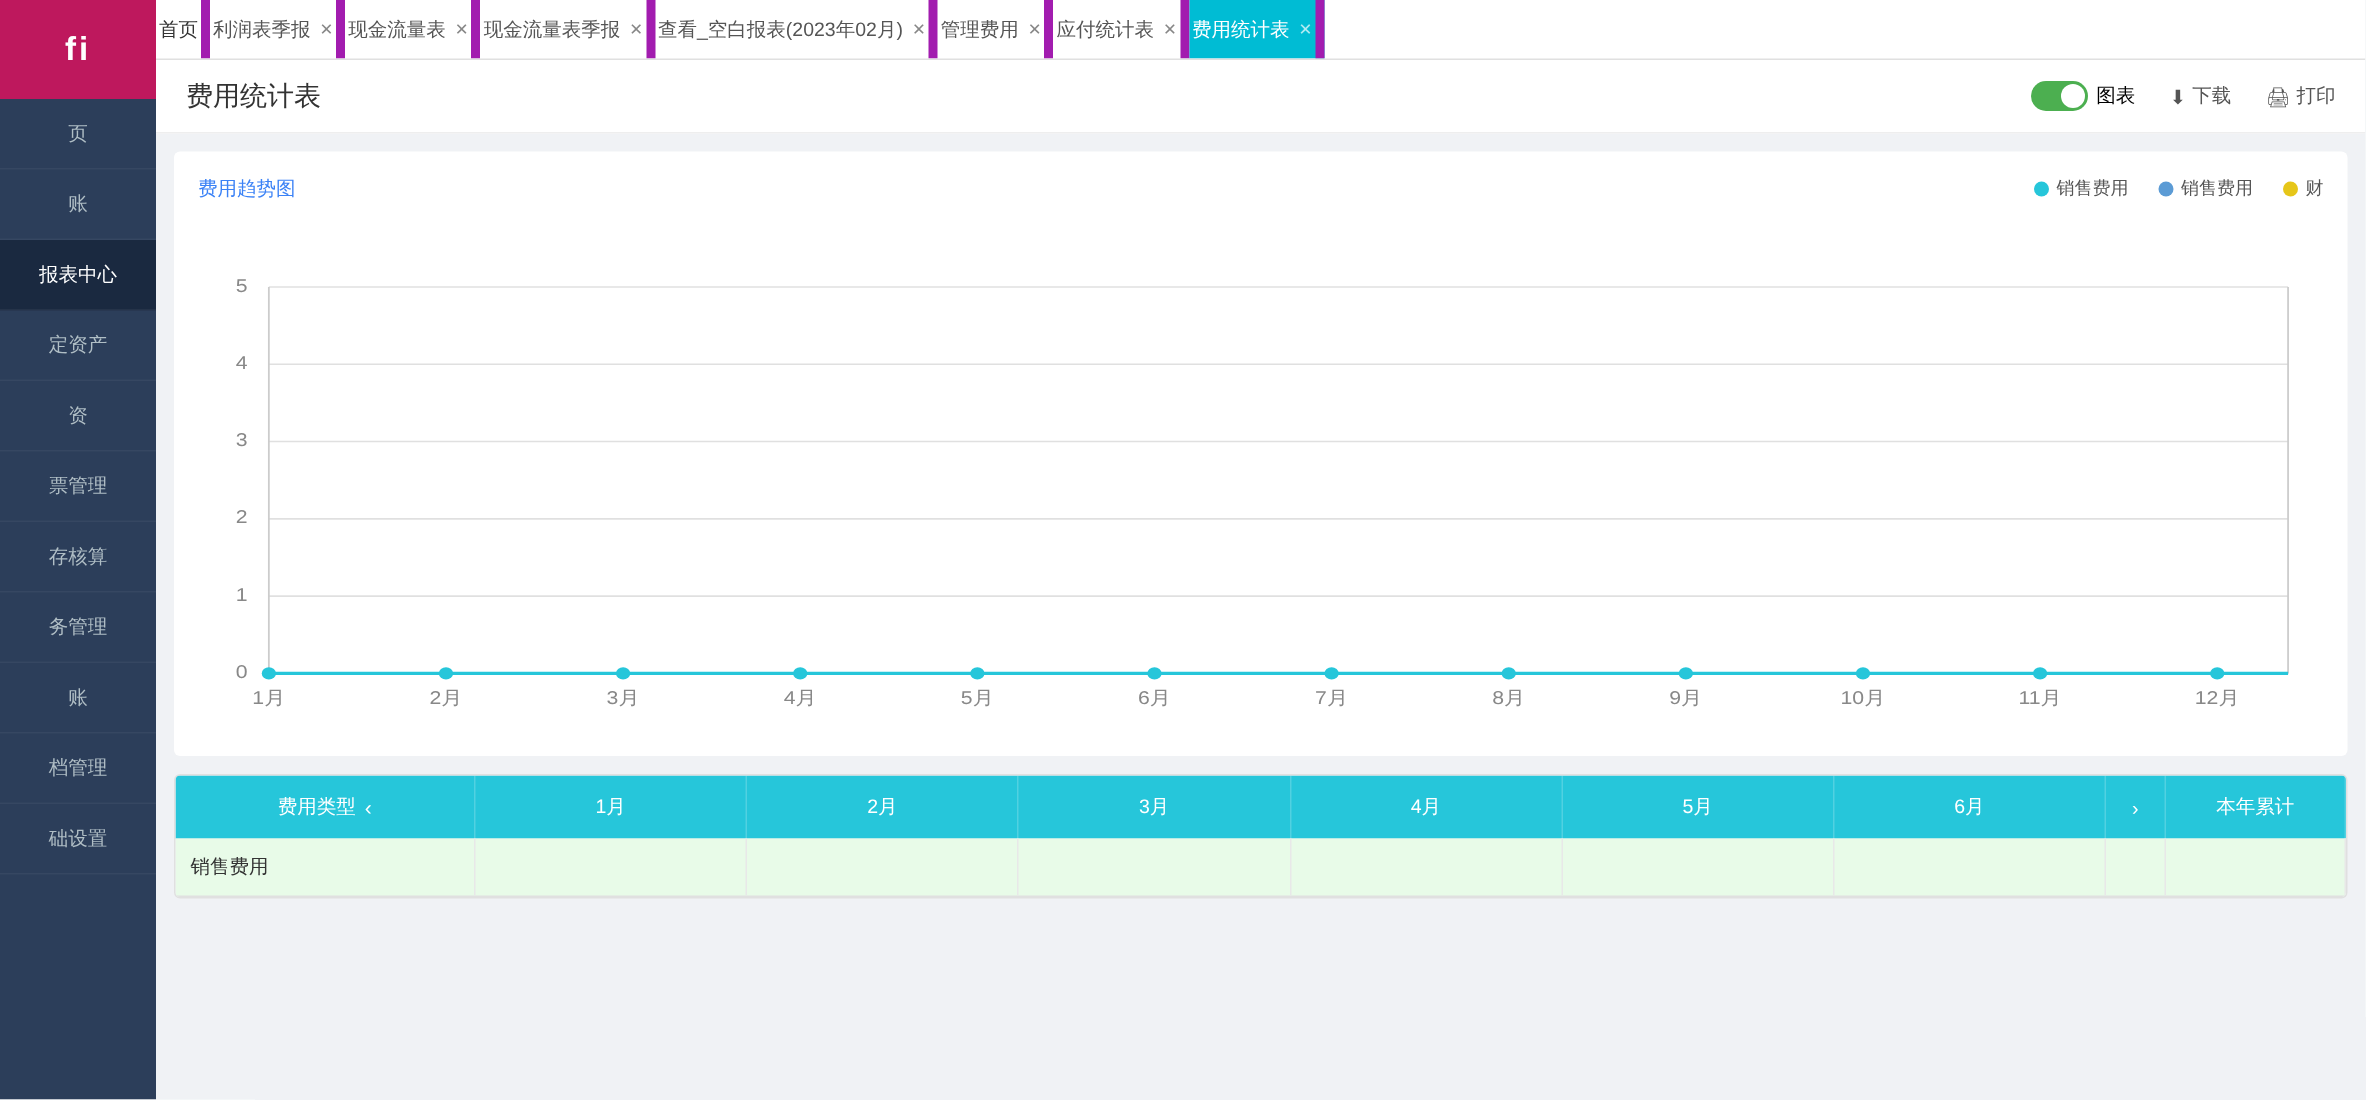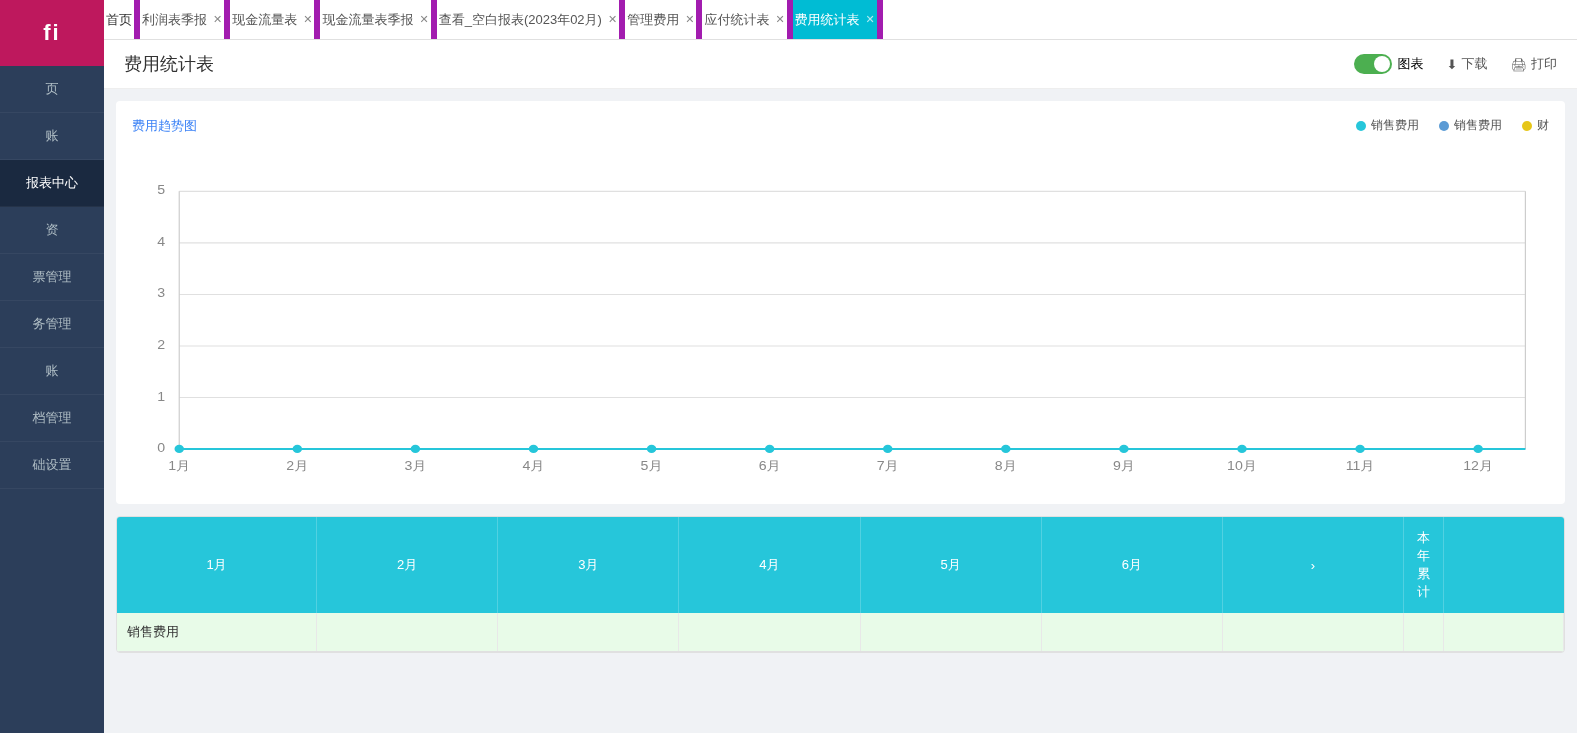--- a/index.html
+++ b/index.html
@@ -220,22 +220,24 @@
     }
   </style>
 </head>
 <body>
 
 <div class="sidebar">
   <div class="sidebar-logo">fi</div>
   <div class="sidebar-item">页</div>
   <div class="sidebar-item">账</div>
   <div class="sidebar-item active">报表中心</div>
+  <div class="sidebar-item">定资产</div>
   <div class="sidebar-item">资</div>
   <div class="sidebar-item">票管理</div>
+  <div class="sidebar-item">存核算</div>
   <div class="sidebar-item">务管理</div>
   <div class="sidebar-item">账</div>
   <div class="sidebar-item">档管理</div>
   <div class="sidebar-item">础设置</div>
 </div>
 
 <div class="main">
 
   <div class="tab-bar">
     <div class="tab-item home">
@@ -356,20 +358,24 @@
         <text x="740" y="315" font-size="12" fill="#888" text-anchor="middle">8月</text>
         <text x="840" y="315" font-size="12" fill="#888" text-anchor="middle">9月</text>
         <text x="940" y="315" font-size="12" fill="#888" text-anchor="middle">10月</text>
         <text x="1040" y="315" font-size="12" fill="#888" text-anchor="middle">11月</text>
         <text x="1140" y="315" font-size="12" fill="#888" text-anchor="middle">12月</text>
       </svg>
     </div>
 
     <div class="table-section">
       <div class="table-header">
+        <div class="th-cell">
+          <span>费用类型</span>
+          <span class="nav-arrow">‹</span>
+        </div>
         <div class="th-cell">1月</div>
         <div class="th-cell">2月</div>
         <div class="th-cell">3月</div>
         <div class="th-cell">4月</div>
         <div class="th-cell">5月</div>
         <div class="th-cell">6月</div>
         <div class="th-cell" style="cursor:pointer;">
           <span>›</span>
         </div>
         <div class="th-cell">本年累计</div>

